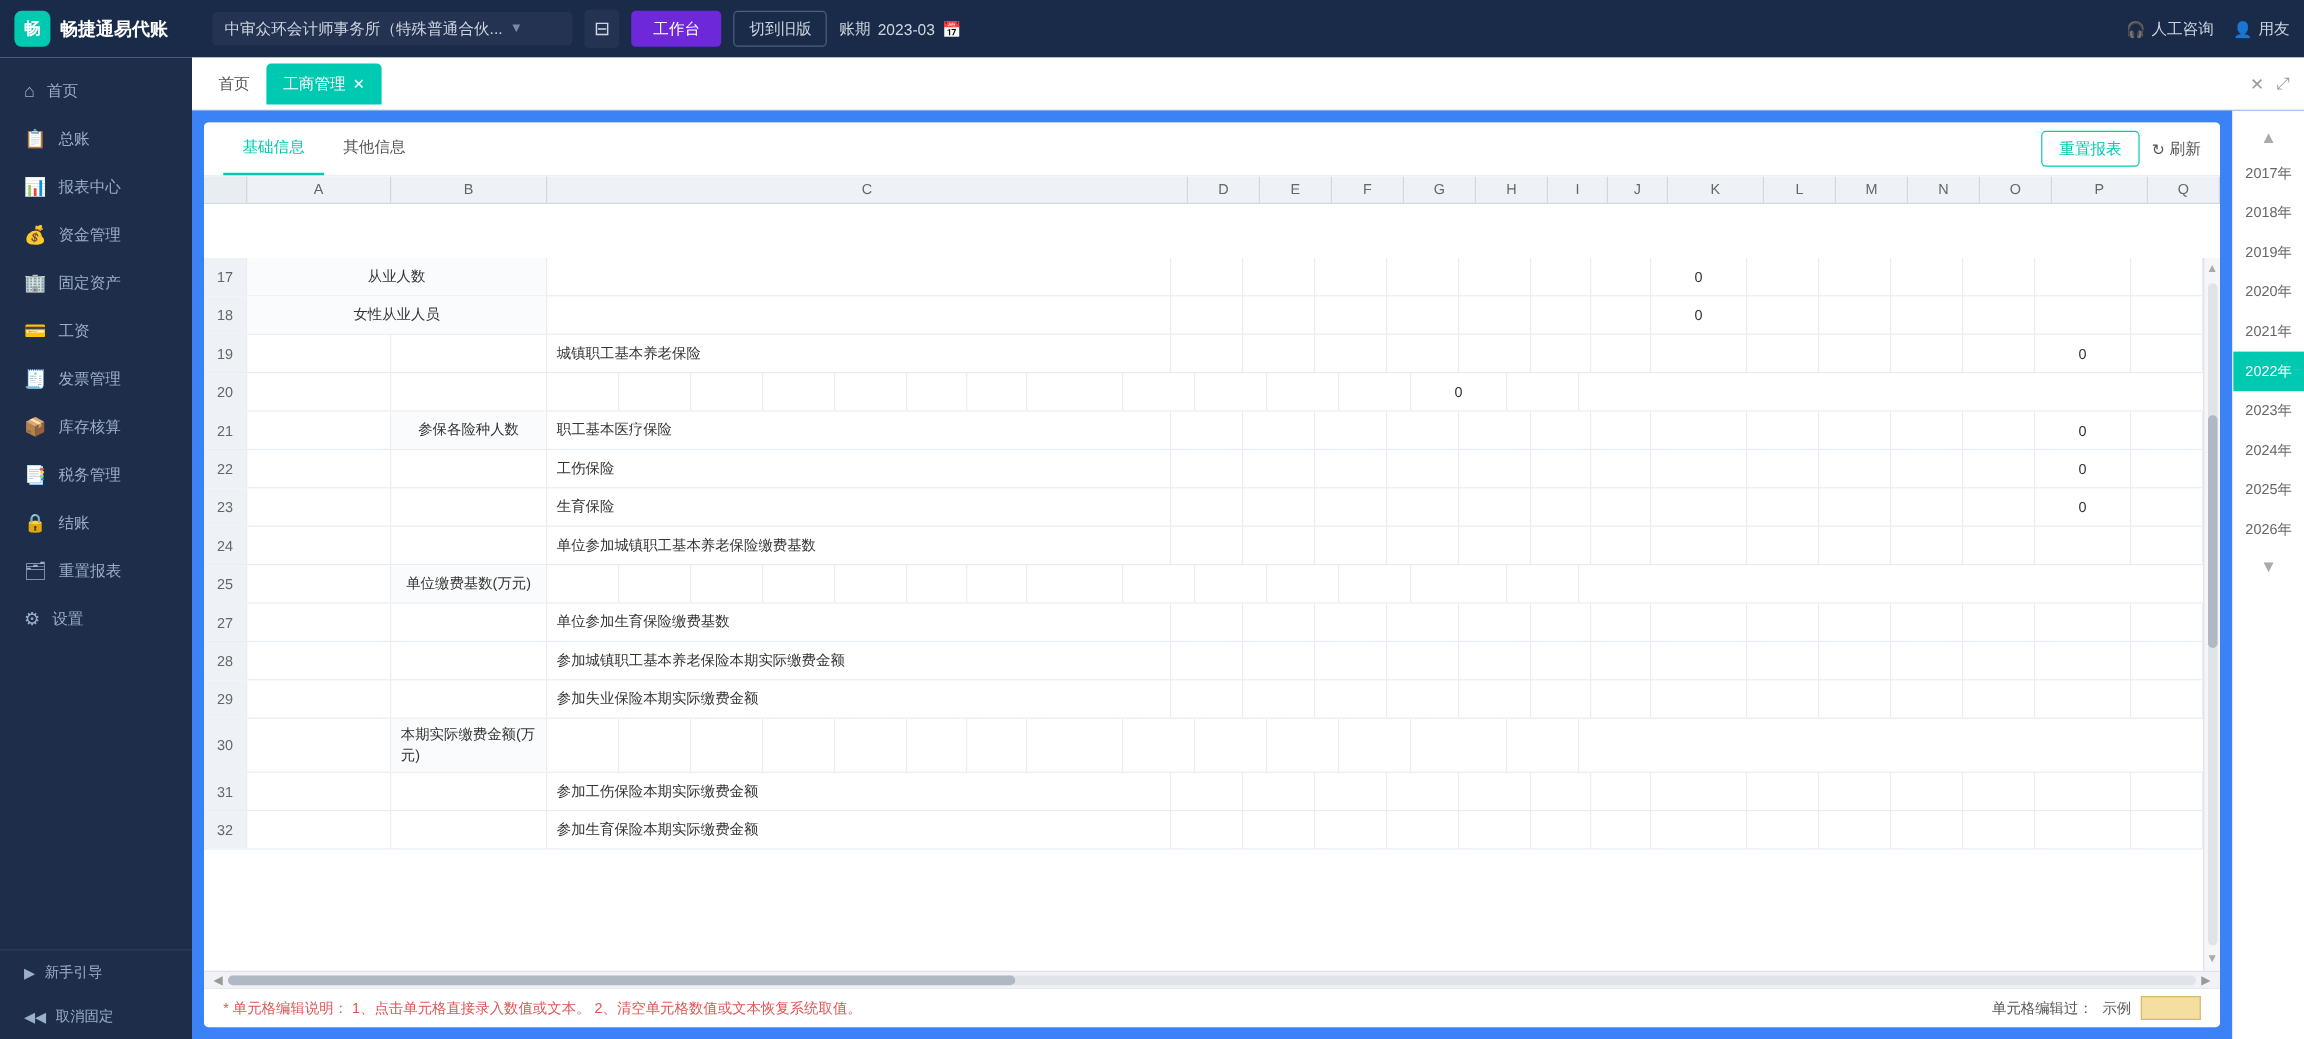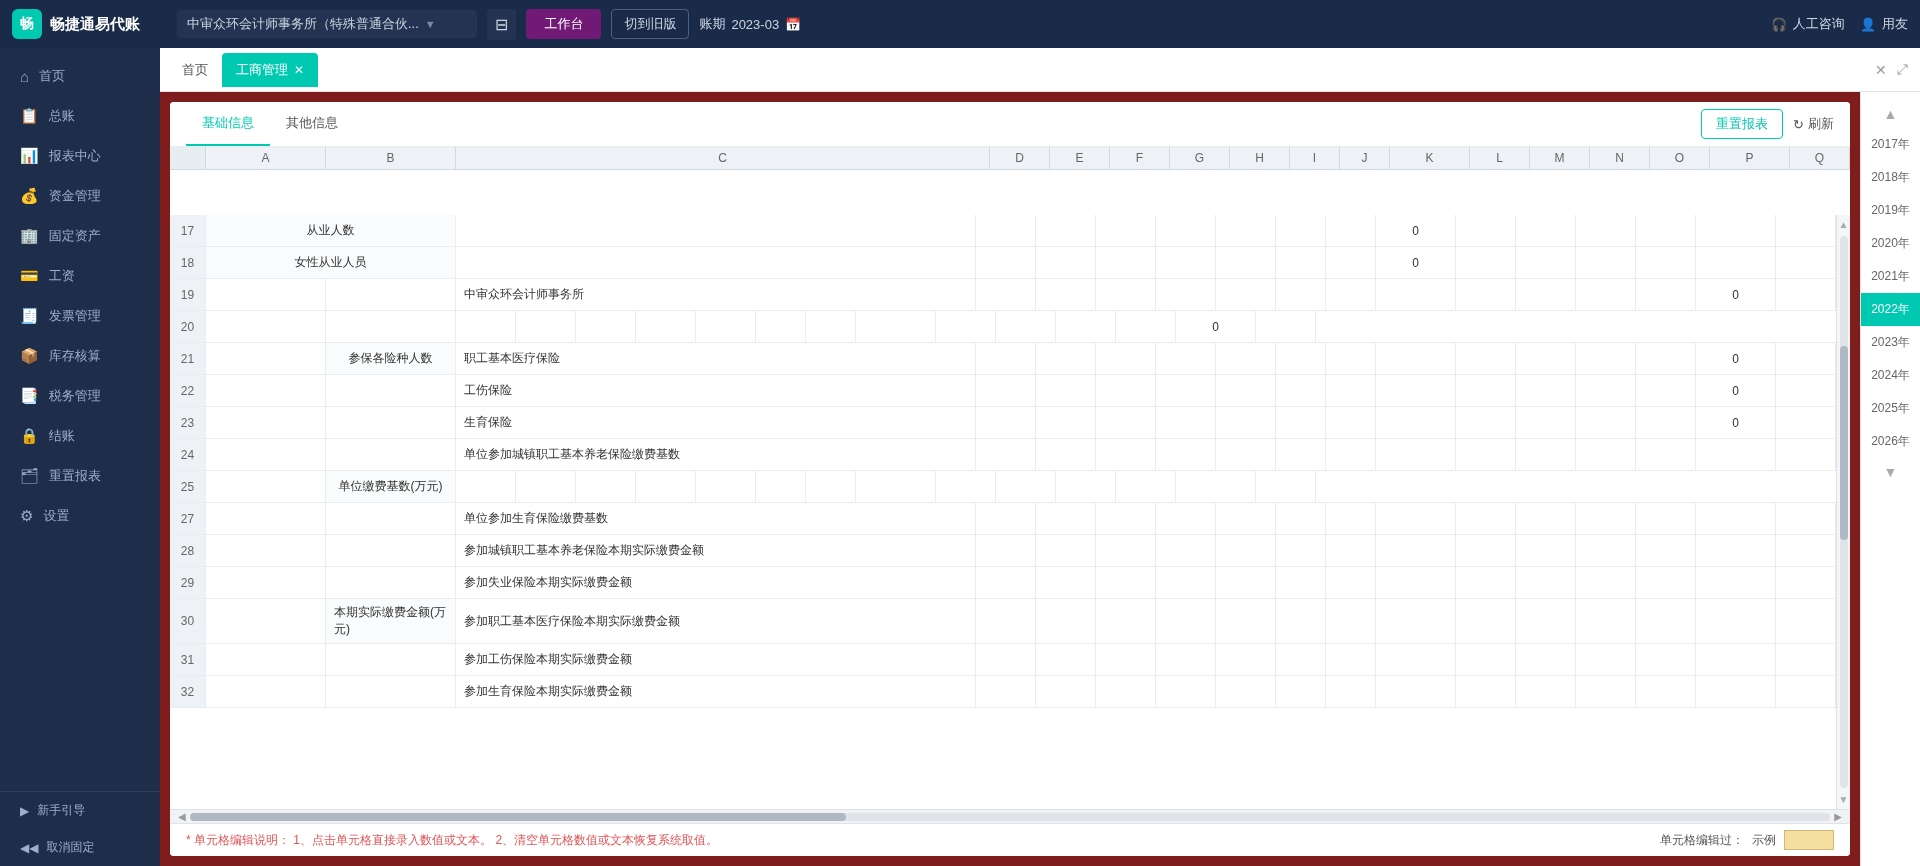--- a/index.html
+++ b/index.html
@@ -35,21 +35,21 @@
       background: #243352; border-radius: 4px;
       padding: 5px 10px; color: #cdd5e0; font-size: 13px;
       cursor: pointer; flex: 1; max-width: 300px;
     }
     .company-selector .arrow { color: #7a8ba0; font-size: 11px; }
     .copy-btn {
       background: #243352; border: none; color: #cdd5e0;
       padding: 6px 8px; border-radius: 4px; cursor: pointer; font-size: 16px;
     }
     .workbench-btn {
-      background: #701a75; color: #fff; border: none;
+      background: #6d28d9; color: #fff; border: none;
       padding: 6px 18px; border-radius: 4px; cursor: pointer; font-size: 13px; font-weight: 500;
     }
     .switch-btn {
       background: transparent; border: 1px solid #4a6080; color: #cdd5e0;
       padding: 5px 12px; border-radius: 4px; cursor: pointer; font-size: 13px;
     }
     .period-area {
       display: flex; align-items: center; gap: 6px;
       color: #cdd5e0; font-size: 13px;
     }
@@ -124,21 +124,21 @@
       margin-left: auto;
       display: flex; align-items: center; gap: 10px; color: #999; font-size: 16px;
     }
 
     
     .content-area {
       flex: 1;
       display: flex;
       overflow: hidden;
       padding: 0;
-      background: #7f1d1d;
+      background: #3b82f6;
     }
 
     
     .panel {
       flex: 1;
       background: #fff;
       margin: 10px;
       border-radius: 4px;
       overflow: hidden;
       display: flex;
@@ -475,21 +475,21 @@
                 <div class="grid-cell" style="width:60px;"></div>
                 <div class="grid-cell" style="width:60px;"></div>
                 <div class="grid-cell" style="width:80px;"></div>
                 <div class="grid-cell" style="width:60px;"></div>
               </div>
 
               <div class="grid-row">
                 <div class="grid-cell row-idx">19</div>
                 <div class="grid-cell" style="width:120px;"></div>
                 <div class="grid-cell" style="width:130px;"></div>
-                <div class="grid-cell col-c" style="min-width:280px; flex:1;">中审众环会计师事务所</div>
+                <div class="grid-cell col-c" style="min-width:280px; flex:1;">城镇职工基本养老保险</div>
                 <div class="grid-cell" style="width:60px;"></div>
                 <div class="grid-cell" style="width:60px;"></div>
                 <div class="grid-cell" style="width:60px;"></div>
                 <div class="grid-cell" style="width:60px;"></div>
                 <div class="grid-cell" style="width:60px;"></div>
                 <div class="grid-cell" style="width:50px;"></div>
                 <div class="grid-cell" style="width:50px;"></div>
                 <div class="grid-cell" style="width:80px;"></div>
                 <div class="grid-cell" style="width:60px;"></div>
                 <div class="grid-cell" style="width:60px;"></div>
@@ -684,21 +684,20 @@
                 <div class="grid-cell" style="width:60px;"></div>
                 <div class="grid-cell" style="width:60px;"></div>
                 <div class="grid-cell" style="width:80px;"></div>
                 <div class="grid-cell" style="width:60px;"></div>
               </div>
 
               <div class="grid-row">
                 <div class="grid-cell row-idx">30</div>
                 <div class="grid-cell" style="width:120px;"></div>
                 <div class="grid-cell merged-b" style="width:130px; justify-content:center;">本期实际缴费金额(万元)</div>
-                <div class="grid-cell col-c" style="min-width:280px; flex:1;">参加职工基本医疗保险本期实际缴费金额</div>
                 <div class="grid-cell" style="width:60px;"></div>
                 <div class="grid-cell" style="width:60px;"></div>
                 <div class="grid-cell" style="width:60px;"></div>
                 <div class="grid-cell" style="width:60px;"></div>
                 <div class="grid-cell" style="width:60px;"></div>
                 <div class="grid-cell" style="width:50px;"></div>
                 <div class="grid-cell" style="width:50px;"></div>
                 <div class="grid-cell" style="width:80px;"></div>
                 <div class="grid-cell" style="width:60px;"></div>
                 <div class="grid-cell" style="width:60px;"></div>

